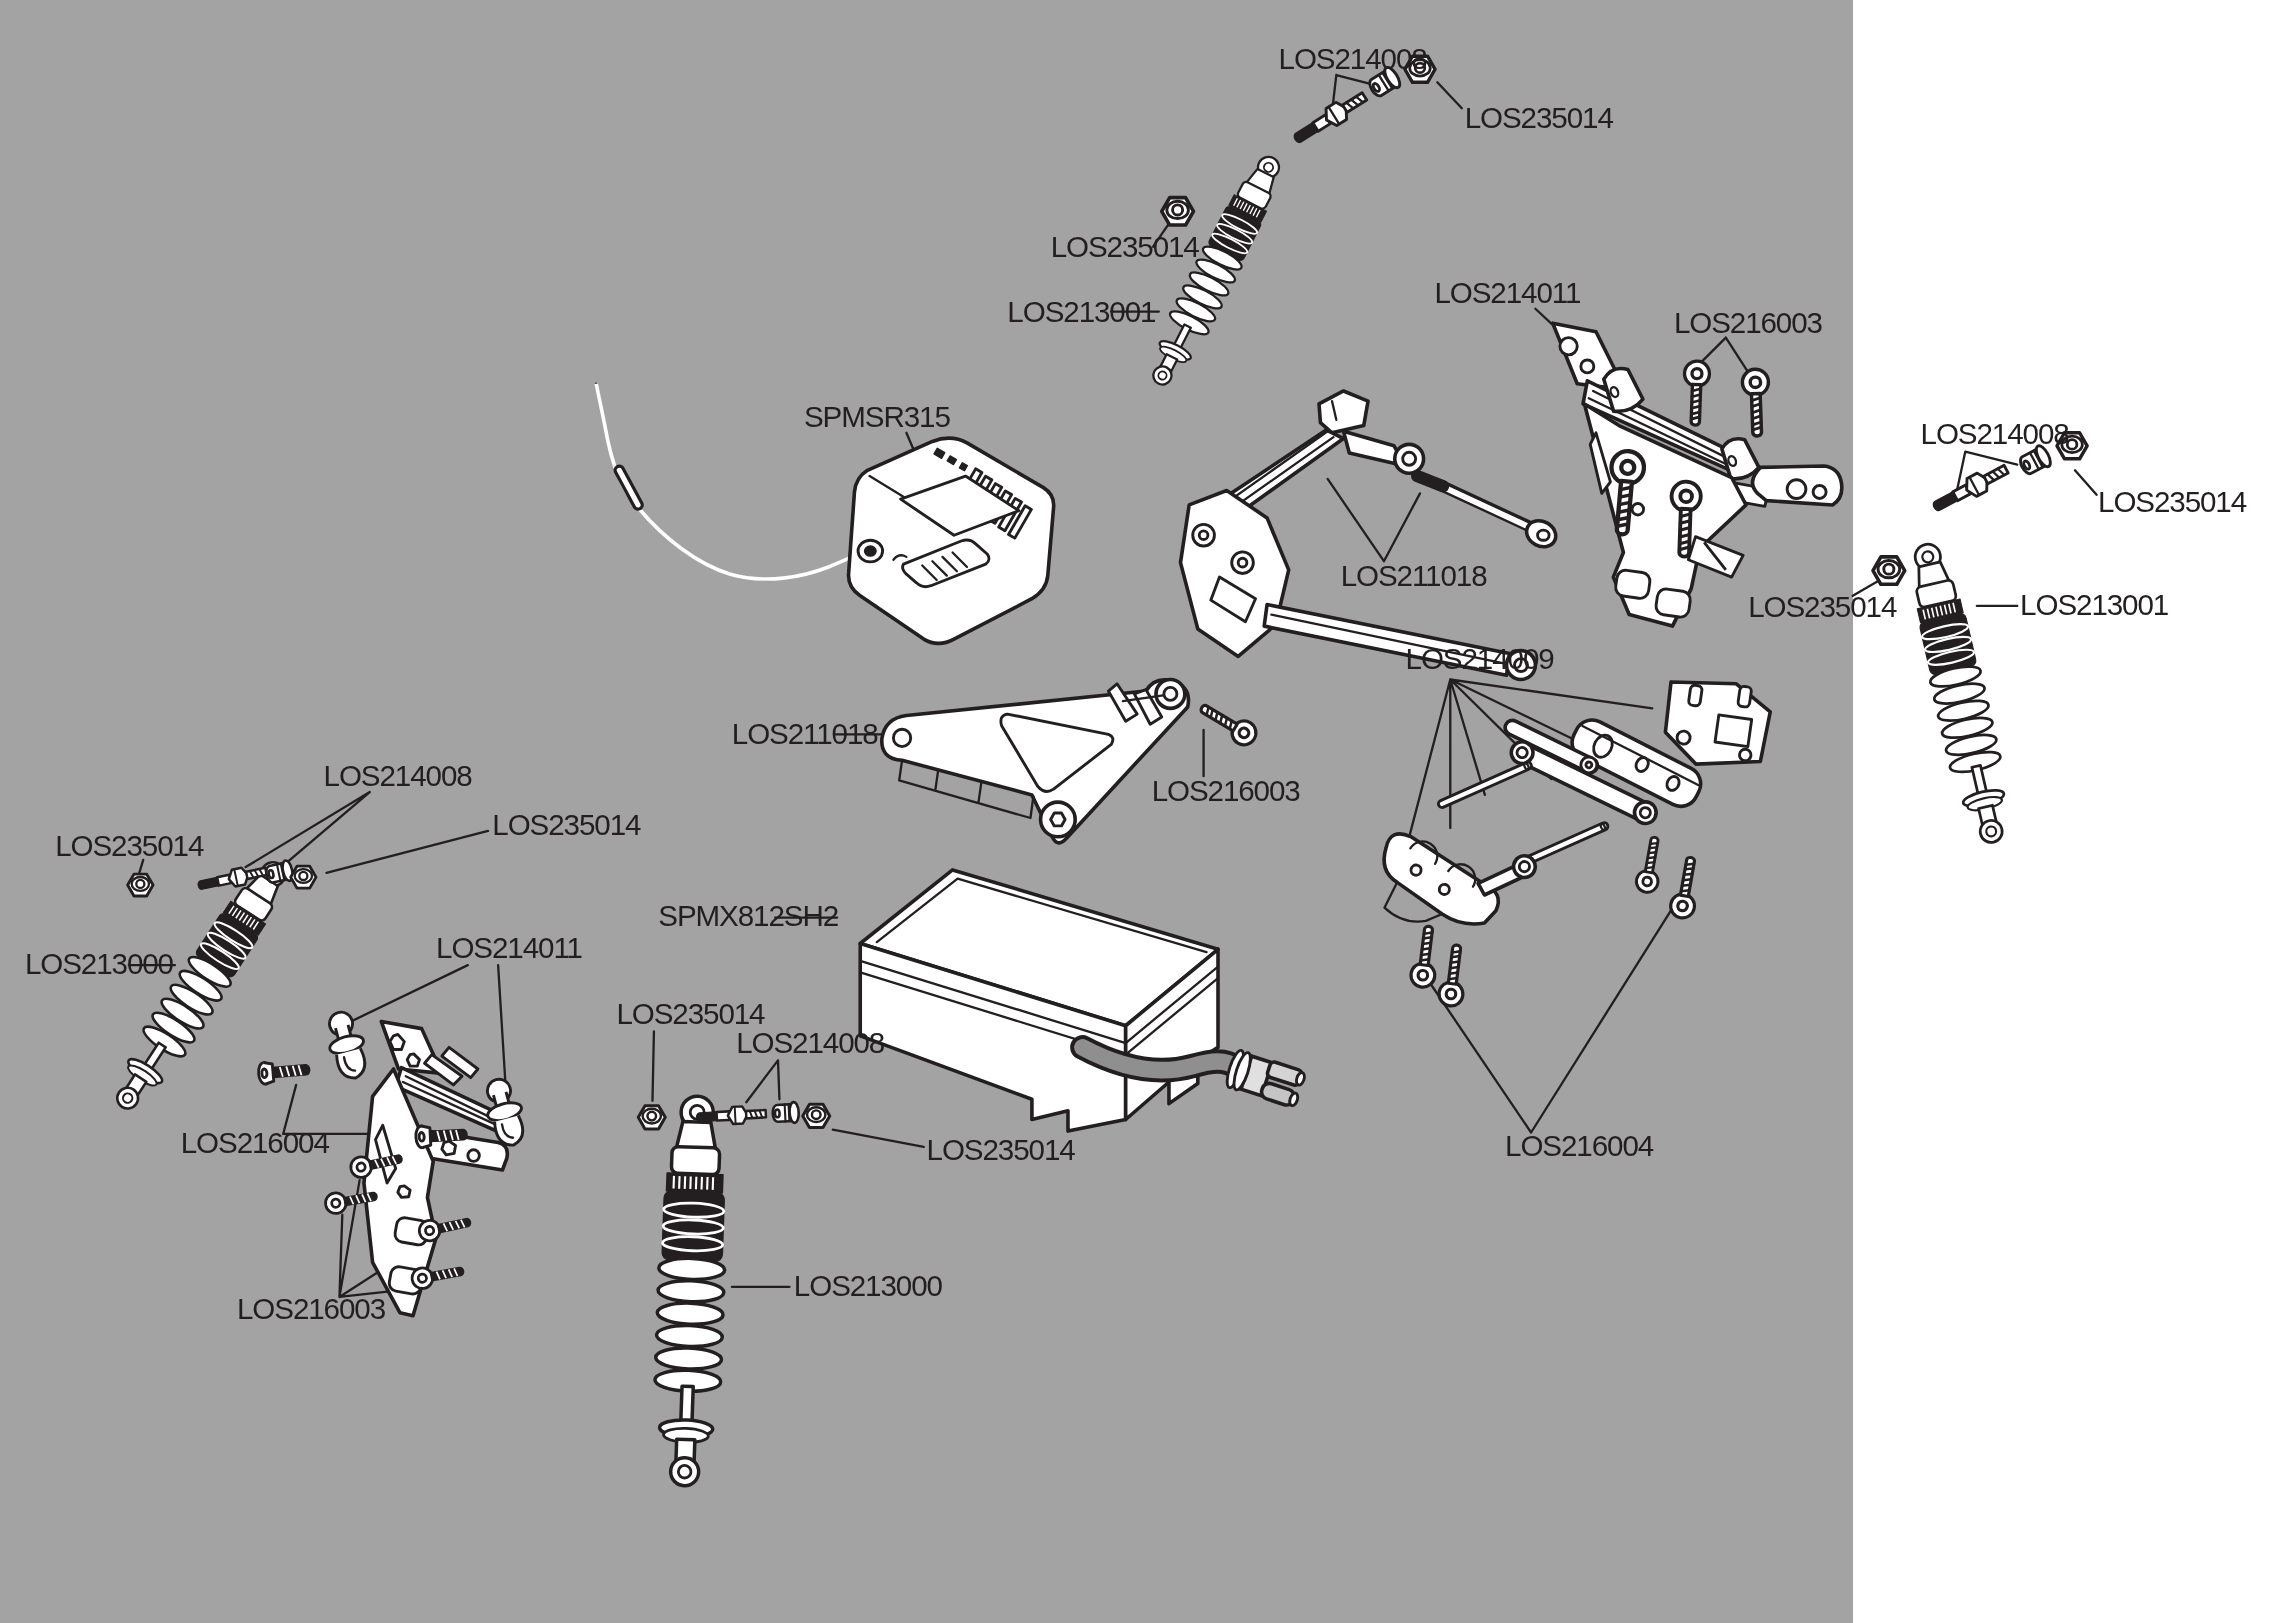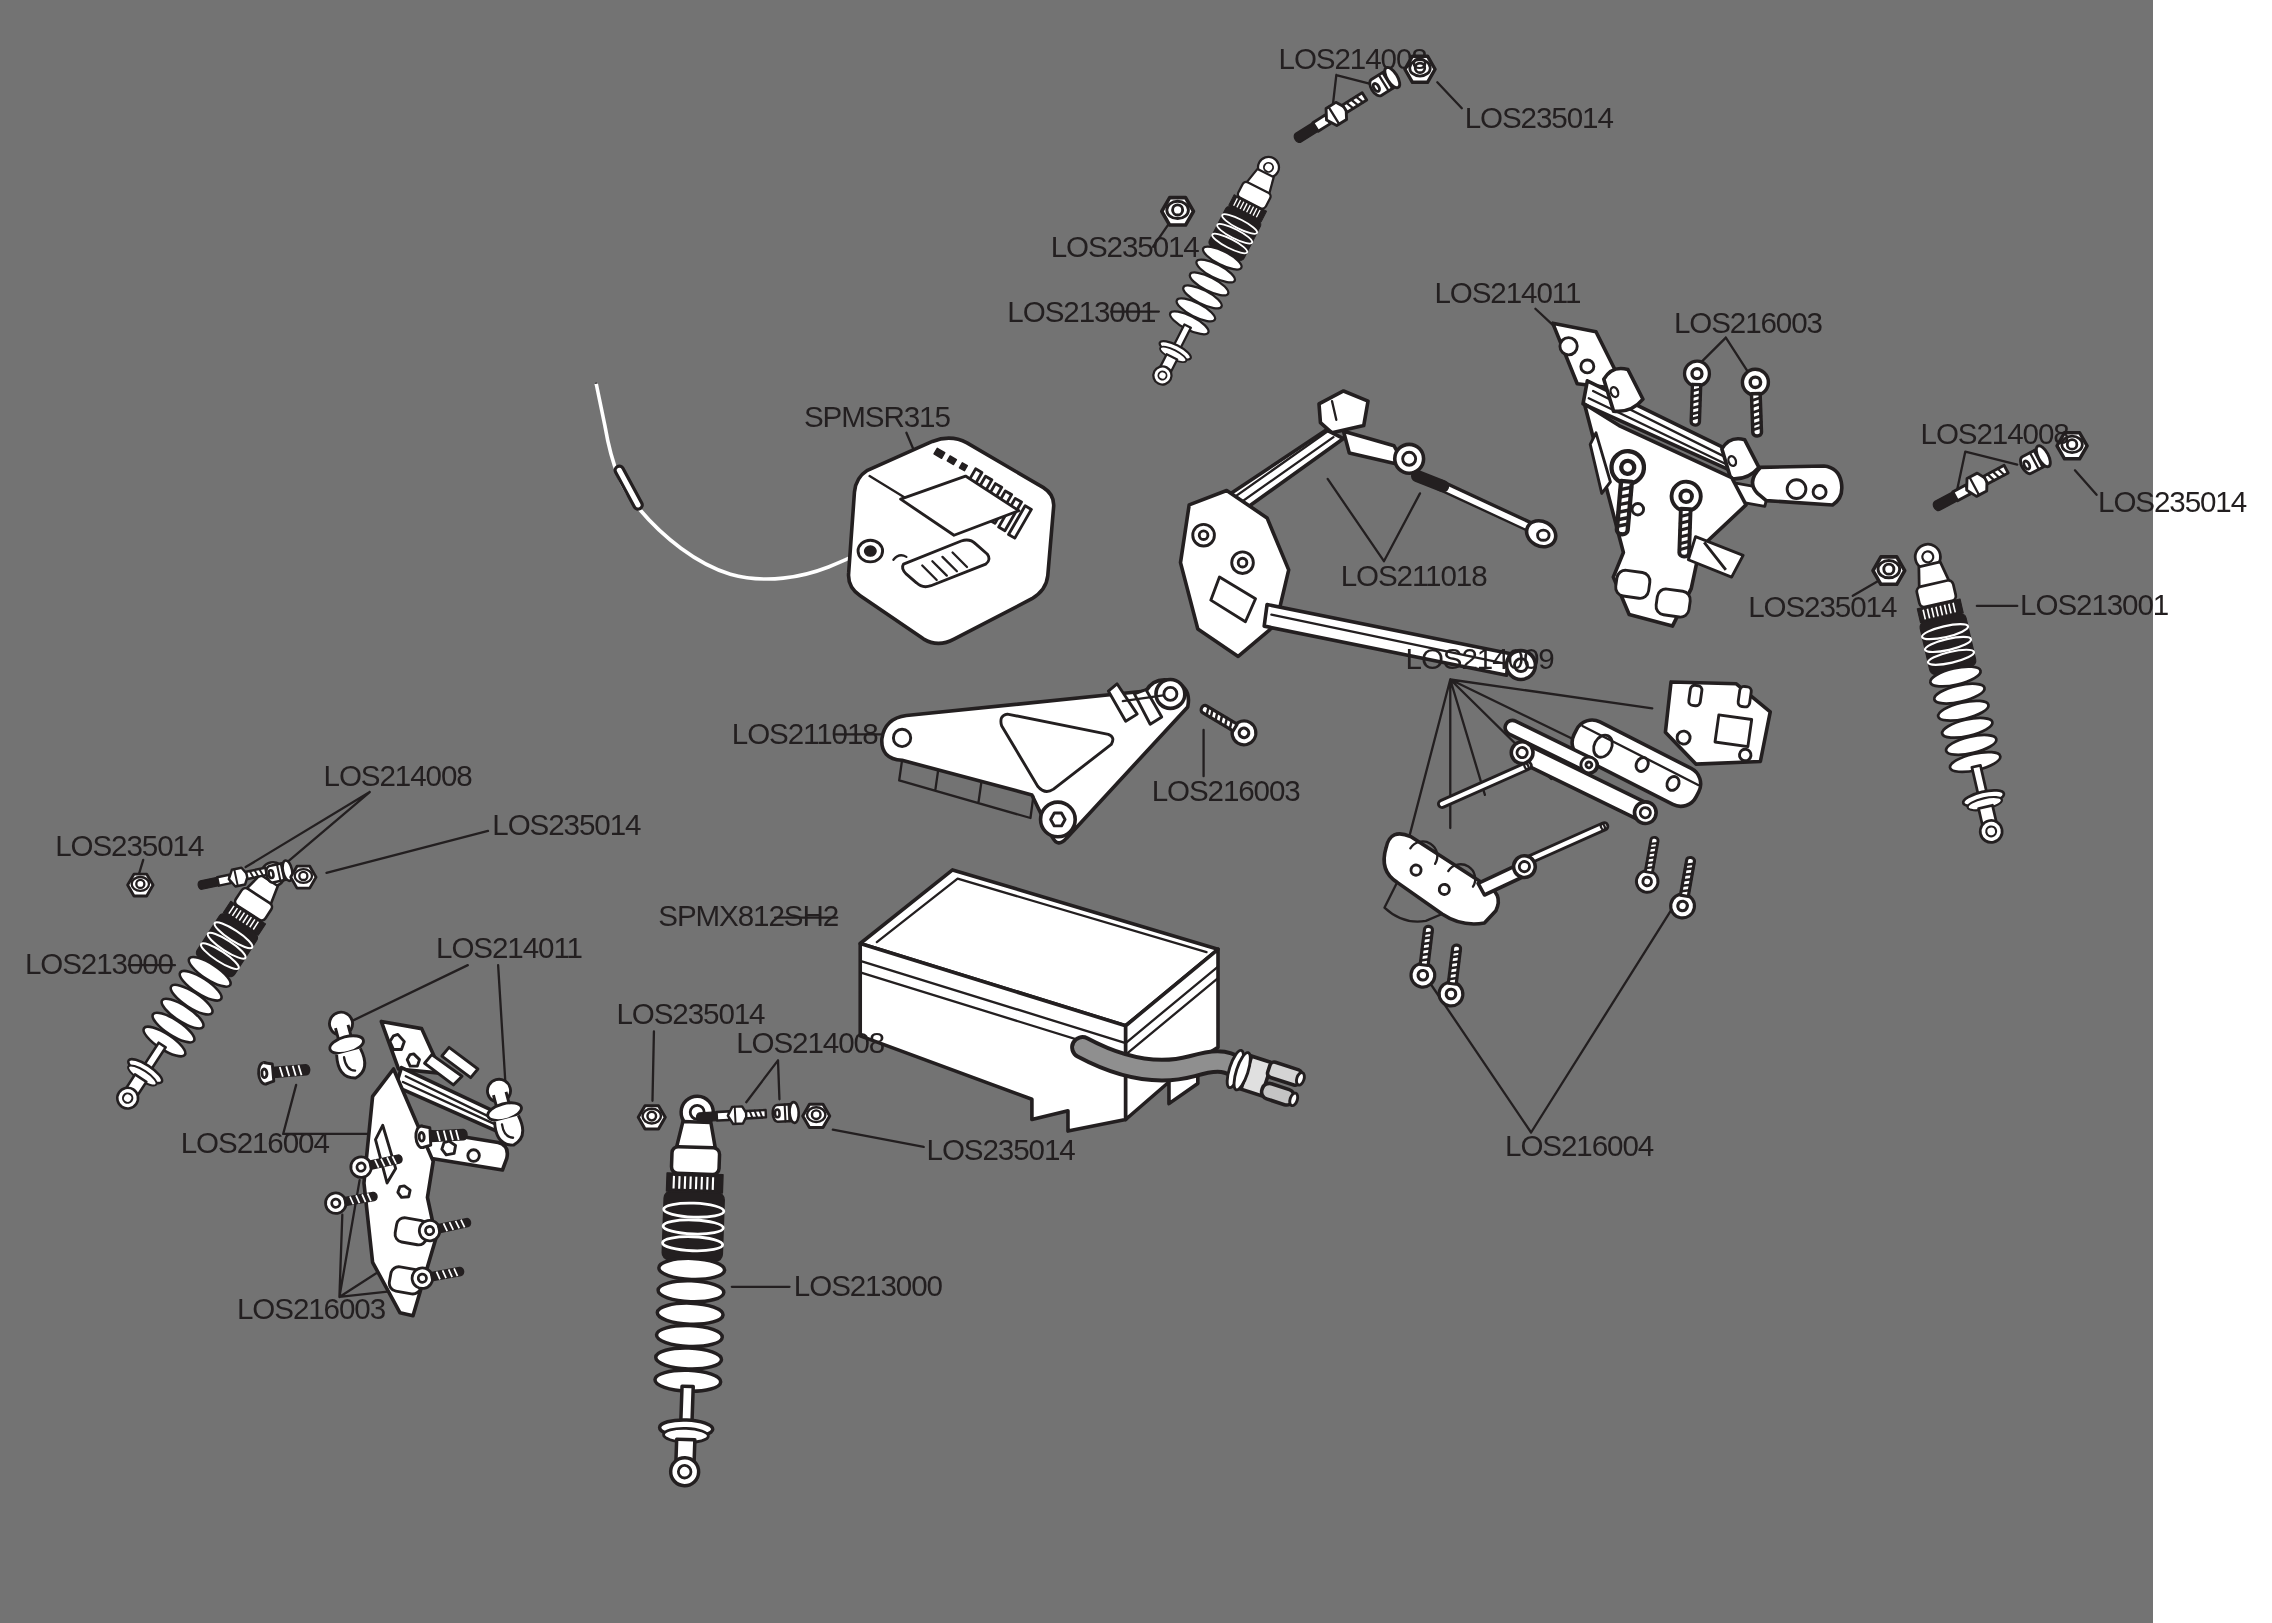--- a/index.html
+++ b/index.html
@@ -1,16 +1,16 @@
 <!DOCTYPE html>
 <html style="font-size:11.5px"><head>
 <meta charset="utf-8">
 <style>
   html,body{margin:0;padding:0;background:#ffffff;}
-  #stage{width:2153px;height:1623px;background:#737373;}
+  #stage{width:1853px;height:1623px;background:#a3a3a3;}
   svg{display:block;}
   .th{fill:none;stroke:#231f20;stroke-width:3.2;stroke-linecap:round;stroke-linejoin:round;}
   .wh{fill:#ffffff;stroke:#231f20;stroke-width:5;stroke-linejoin:round;}
   .wh4{fill:#ffffff;stroke:#231f20;stroke-width:4;stroke-linejoin:round;}
   .dk{fill:#231f20;stroke:#231f20;stroke-width:2;stroke-linejoin:round;}
   .lbl{font-family:"Liberation Sans",sans-serif;font-size:41px;fill:#231f20;letter-spacing:-1.5px;}
 </style>
 </head>
 <body>
 

